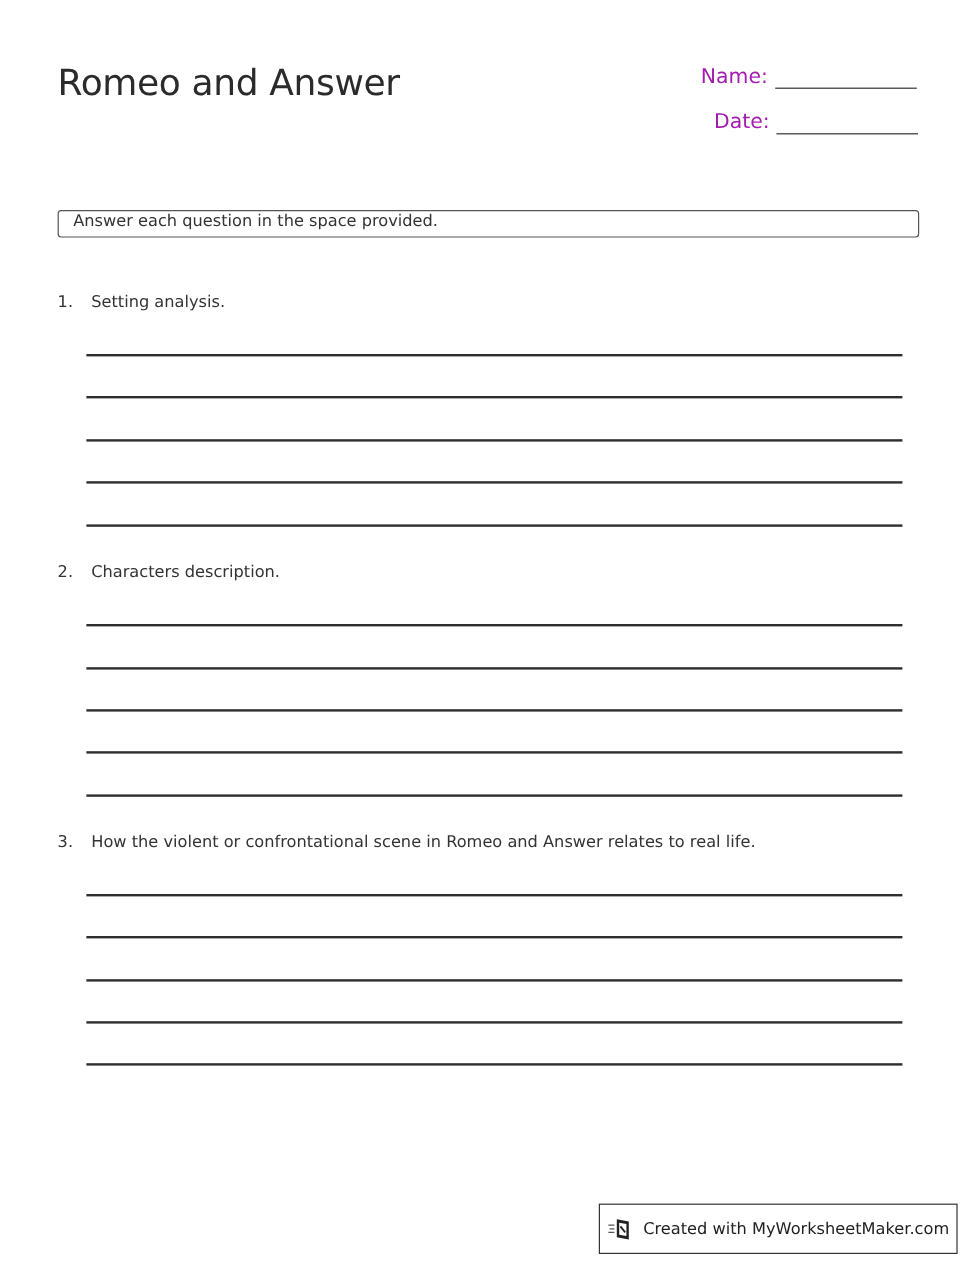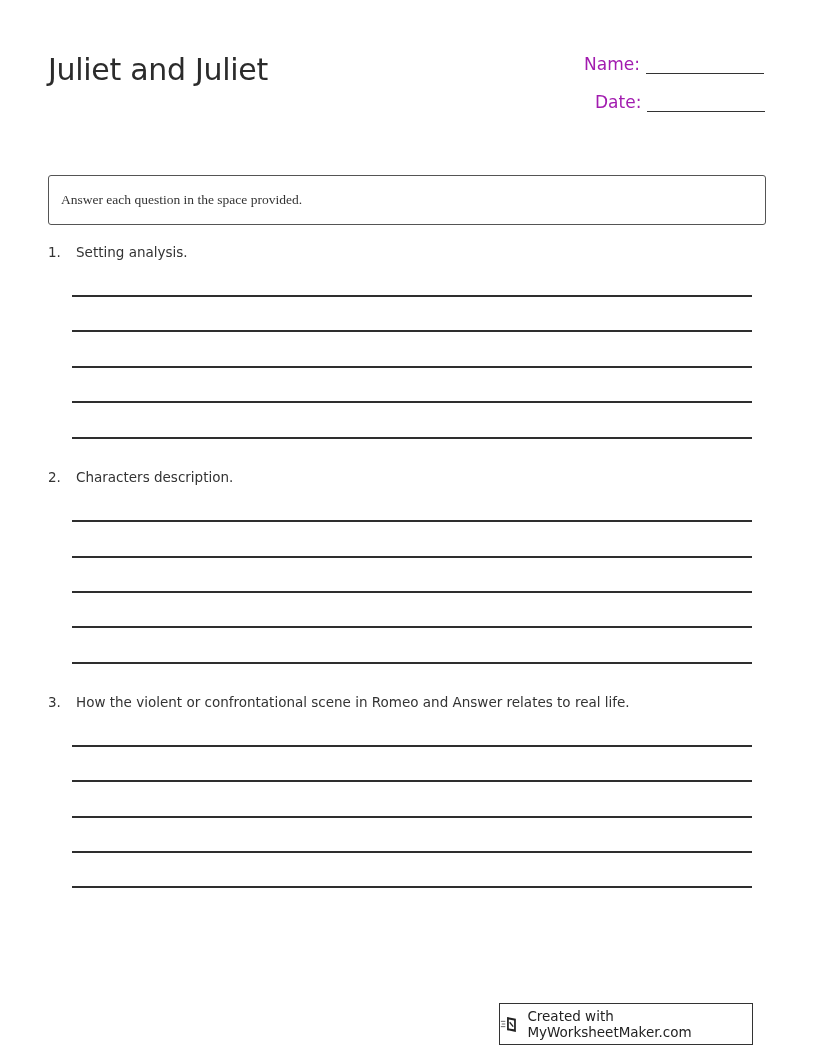--- a/index.html
+++ b/index.html
@@ -2,32 +2,32 @@
 <html><head>
   <meta charset="utf-8">
   <style>
     html, body { margin: 0; padding: 0; background: #ffffff; }
     body { width: 816px; height: 1056px; position: relative; overflow: hidden; font-family: "DejaVu Sans", sans-serif; color: #333333; }
     .title { position: absolute; left: 48px; top: 50px; font-size: 30px; line-height: 40px; color: #2b2b2b; font-weight: normal; letter-spacing: -0.3px; }
     .title div { white-space: nowrap; }
     .field { position: absolute; display: flex; align-items: flex-end; }
     .field-label { font-size: 17px; color: #a21caf; margin-right: 6px; line-height: 20px; }
     .field-line { width: 118px; border-bottom: 1.5px solid #333; height: 16px; }
-    .instr { position: absolute; left: 48px; top: 175px; width: 718px; height: 50px; border: 1.5px solid #555; border-radius: 3px; box-sizing: border-box; padding-left: 12px; display: flex; align-items: center; font-size: 13.5px; color: #333; font-family: Liberation Serif, serif; }
+    .instr { position: absolute; left: 48px; top: 175px; width: 718px; height: 23px; border: 1.5px solid #555; border-radius: 3px; box-sizing: border-box; padding-left: 12px; display: flex; align-items: flex-start; font-size: 13.5px; color: #333; }
     .question { position: absolute; left: 48px; font-size: 13.5px; color: #333; display: flex; }
     .qnum { width: 28px; }
     .line { position: absolute; left: 72px; width: 680px; height: 0; border-top: 2px solid #2e2e2e; }
-    .footer { position: absolute; left: 499px; top: 1003px; width: 254px; height: 42px; border: 1.5px solid #333; box-sizing: border-box; display: flex; align-items: center; justify-content: center; font-size: 13.5px; color: #222; }
+    .footer { position: absolute; left: 499px; top: 1003px; width: 299px; height: 42px; border: 1.5px solid #333; box-sizing: border-box; display: flex; align-items: center; justify-content: center; font-size: 13.5px; color: #222; }
     .footer svg { margin-right: 8px; }
   </style>
 </head>
 <body>
 
 <div class="title">
-  <div>Juliet and Juliet</div>
+  <div>Romeo and Answer</div>
 </div>
 
 <div class="field" style="left:584px; top:54px;">
   <span class="field-label">Name:</span>
   <span class="field-line"></span>
 </div>
 <div class="field" style="left:595px; top:92px;justify-content:center;">
   <span class="field-label">Date:</span>
   <span class="field-line"></span>
 </div>

